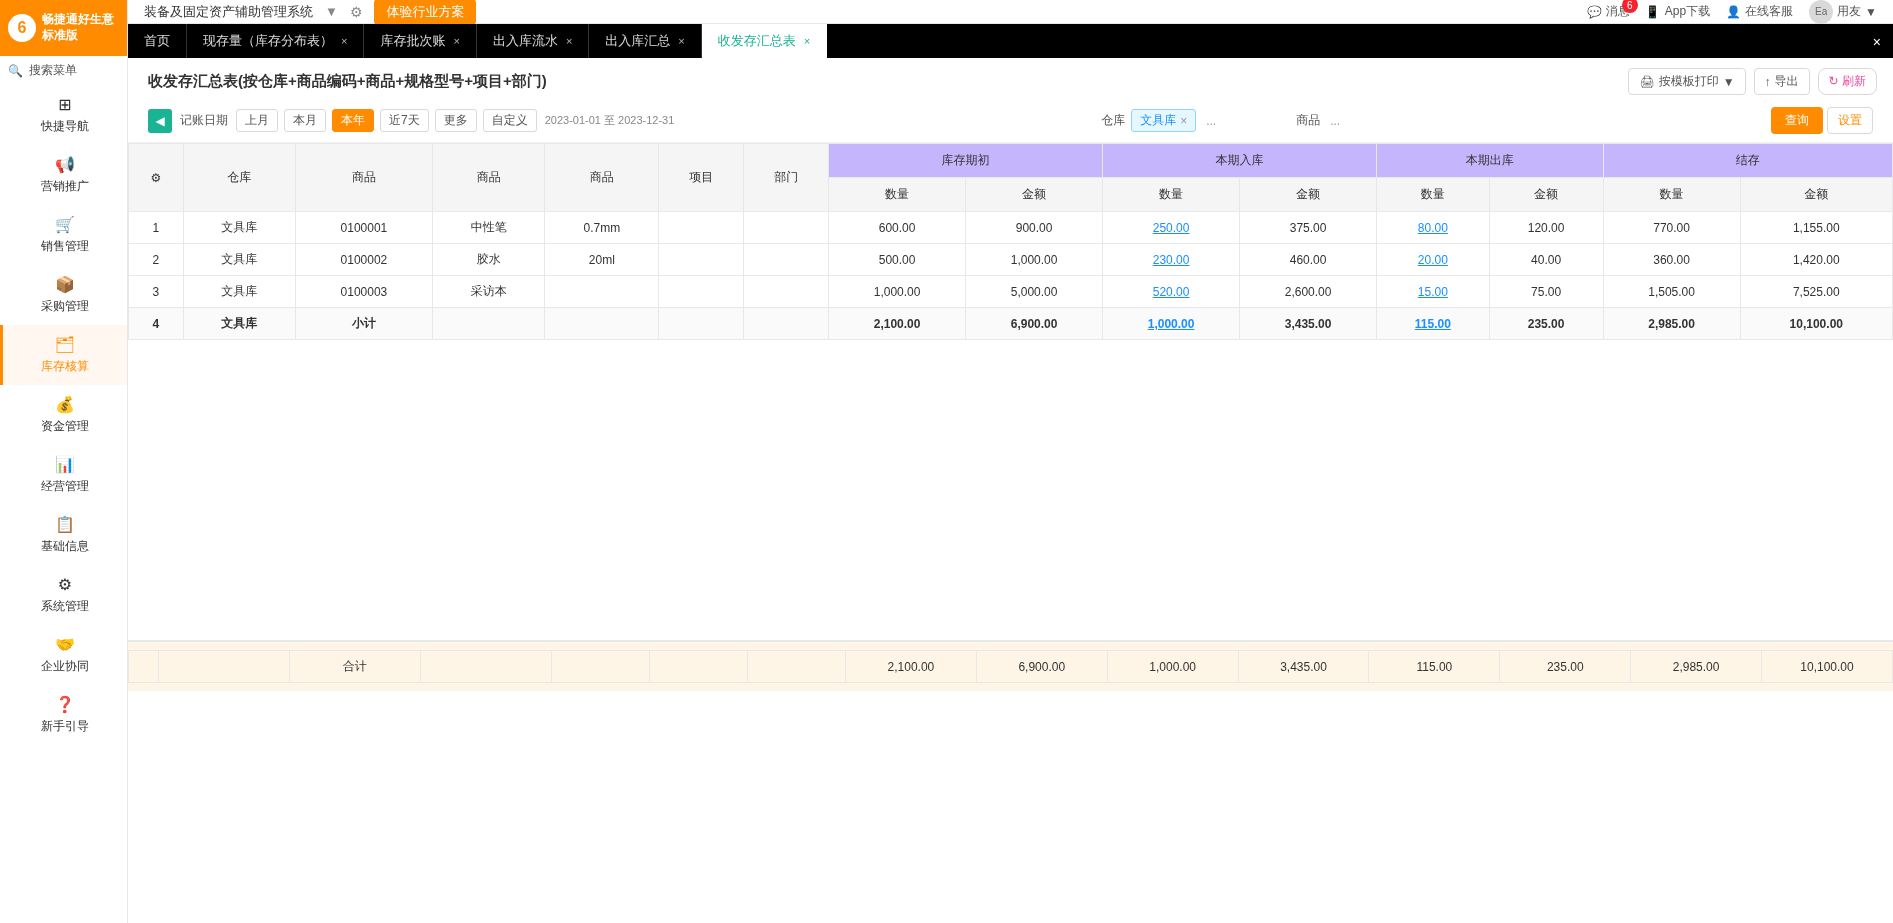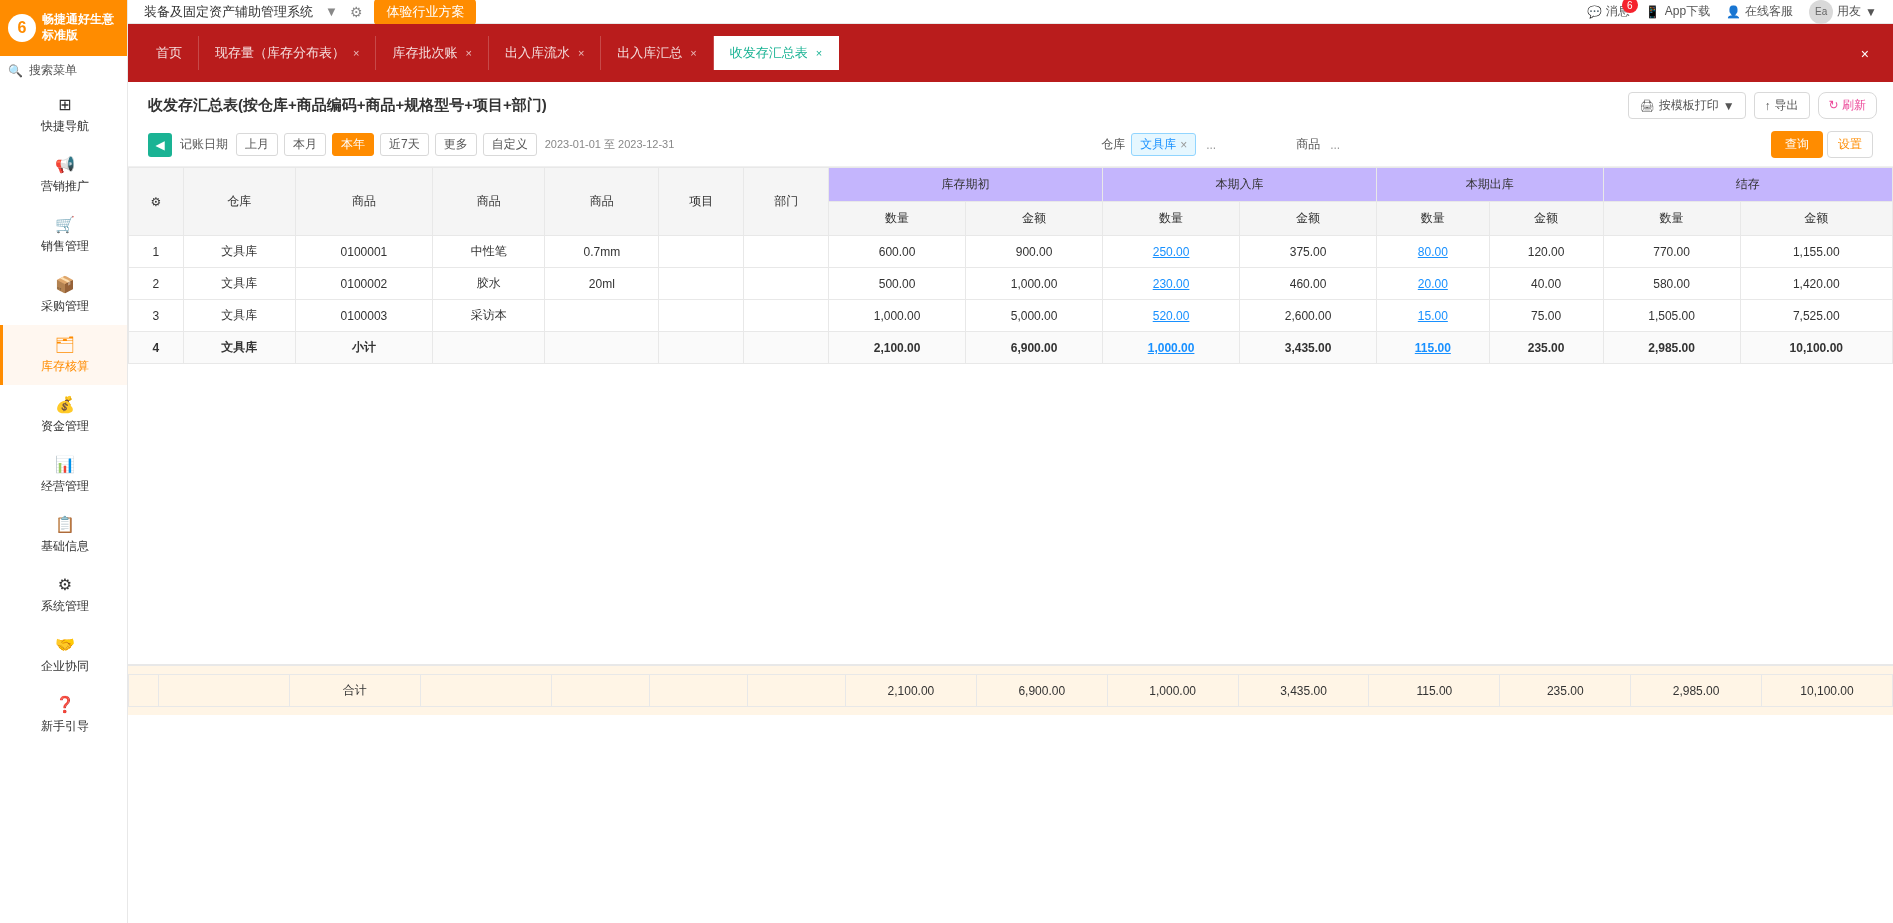--- a/index.html
+++ b/index.html
@@ -21,21 +21,21 @@
     
     .top-header { background: #fff; border-bottom: 1px solid #e8e8e8; display: flex; align-items: center; padding: 0 16px; height: 24px; gap: 12px; }
     .top-header .gear-icon { color: #888; font-size: 14px; cursor: pointer; }
     .top-header .try-btn { background: #ff8c00; color: #fff; border: none; border-radius: 4px; padding: 4px 12px; font-size: 13px; cursor: pointer; font-family: inherit; }
     .top-header-right { margin-left: auto; display: flex; align-items: center; gap: 16px; color: #555; font-size: 12px; }
     .top-header-right .item { display: flex; align-items: center; gap: 4px; cursor: pointer; position: relative; }
     .top-header-right .badge { background: #f5222d; color: #fff; border-radius: 50%; width: 16px; height: 16px; font-size: 10px; display: flex; align-items: center; justify-content: center; position: absolute; top: -6px; right: -8px; }
     .user-avatar { width: 24px; height: 24px; background: #d9d9d9; border-radius: 50%; display: flex; align-items: center; justify-content: center; font-size: 10px; color: #666; overflow: hidden; }
 
     
-    .tab-bar { background: #b91c1c; display: flex; align-items: flex-end; padding: 12px; overflow-x: auto; }
+    .tab-bar { background: #000000; display: flex; align-items: flex-end; padding: 0; overflow-x: auto; }
     .tab-item { display: flex; align-items: center; gap: 6px; padding: 8px 16px; color: rgba(255,255,255,0.85); font-size: 13px; cursor: pointer; white-space: nowrap; border-right: 1px solid rgba(255,255,255,0.2); }
     .tab-item.active { background: #fff; color: #1ab394; font-weight: 500; }
     .tab-item .close-x { font-size: 11px; color: rgba(255,255,255,0.7); margin-left: 2px; }
     .tab-item.active .close-x { color: #1ab394; }
     .tab-bar-close { margin-left: auto; color: #fff; padding: 8px 12px; cursor: pointer; font-size: 14px; }
 
     
     .page-content { flex: 1; overflow-y: auto; background: #f5f5f5; padding: 0; }
     .page-inner { background: #fff; margin: 0; min-height: 100%; }
 
@@ -307,21 +307,21 @@
               <td>胶水</td>
               <td>20ml</td>
               <td></td>
               <td></td>
               <td>500.00</td>
               <td>1,000.00</td>
               <td><span class="link-text">230.00</span></td>
               <td>460.00</td>
               <td><span class="link-text">20.00</span></td>
               <td>40.00</td>
-              <td>580.00</td>
+              <td>360.00</td>
               <td>1,420.00</td>
             </tr>
 
             <tr>
               <td>3</td>
               <td>文具库</td>
               <td>0100003</td>
               <td>采访本</td>
               <td></td>
               <td></td>

